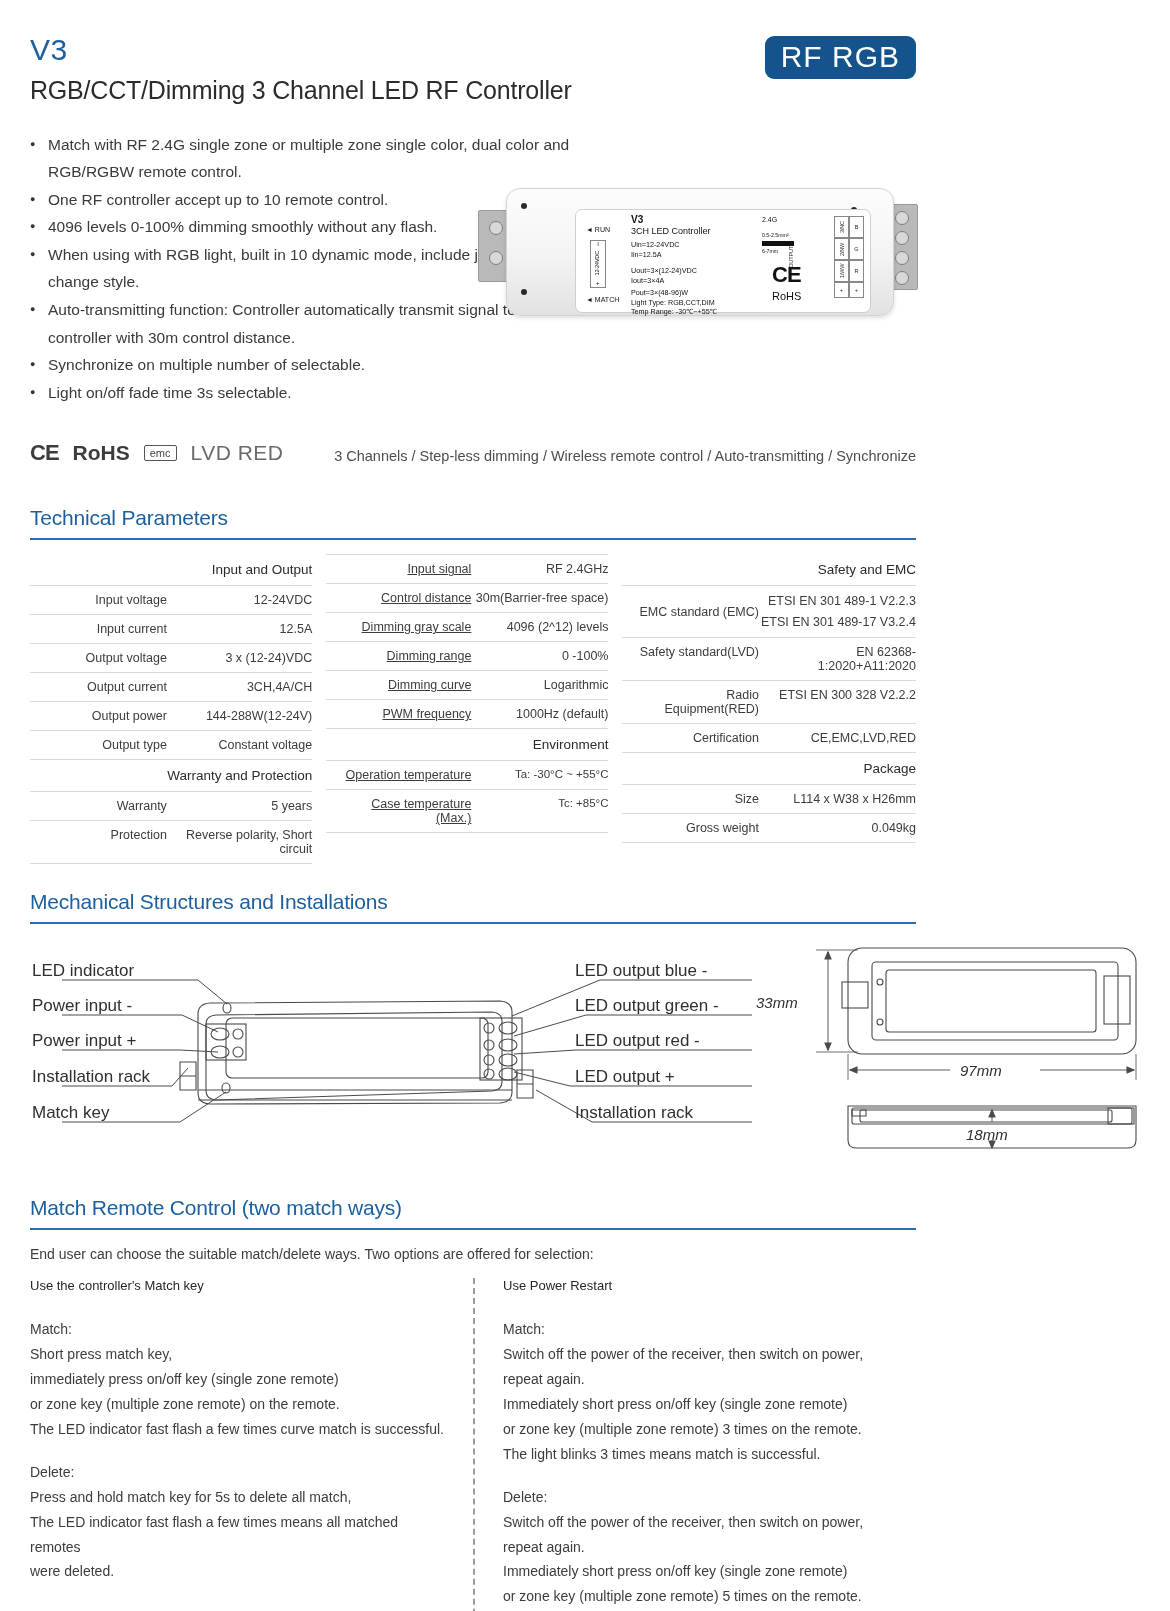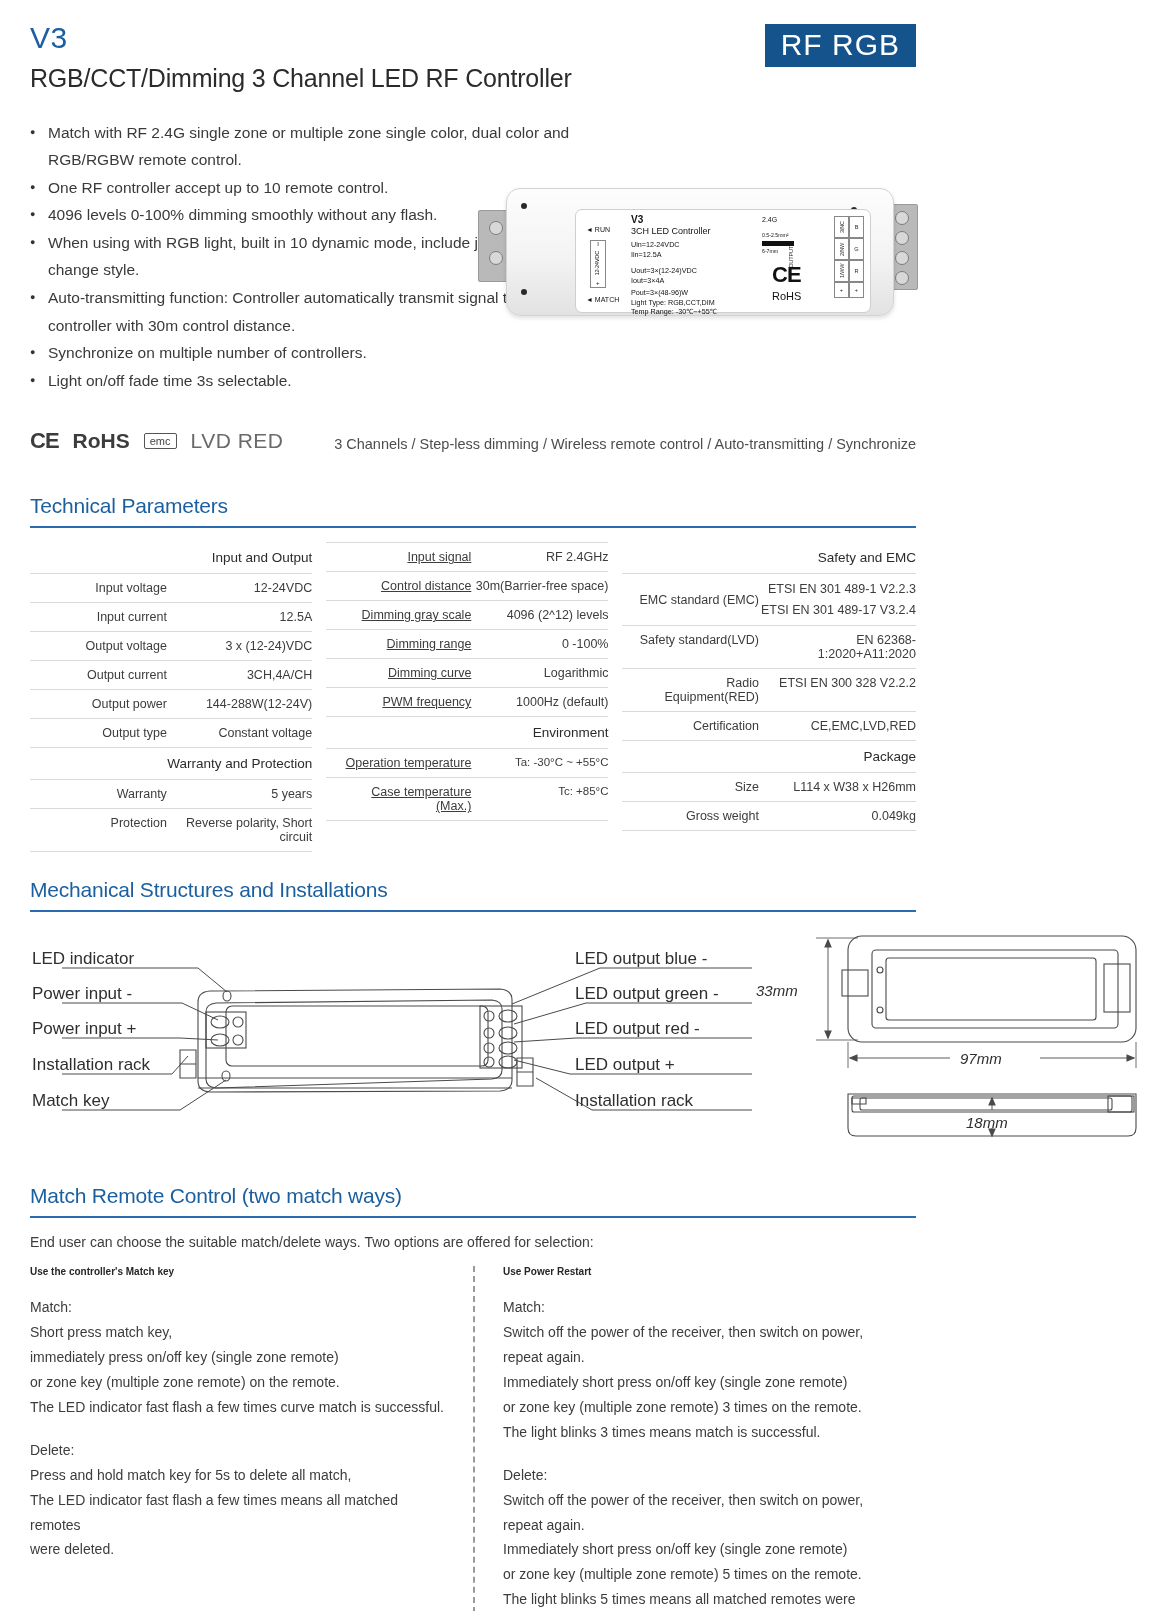--- a/index.html
+++ b/index.html
@@ -3,31 +3,32 @@
 <meta charset="utf-8">
 <style>
   * { box-sizing: border-box; margin: 0; padding: 0; }
   html, body {
     width: 1170px; height: 1611px;
     background: #ffffff;
     font-family: "Liberation Sans", sans-serif;
     color: #231f20;
     overflow: hidden;
   }
-  .page { position: relative; width: 946px; height: 1611px; padding: 0 30px; }
+  .page { position: relative; width: 946px; height: 1611px; padding: 12px 30px; }
 
   
   .hdr { position: relative; padding-top: 22px; }
   .model { font-size: 30px; color: #1b5f9e; letter-spacing: 0.5px; line-height: 1.05; }
   .subtitle { font-size: 25px; color: #2b2b2b; margin-top: 10px; letter-spacing: -0.2px; font-weight: 300; }
   .rfrgb {
     position: absolute; right: 0; top: 24px;
     background: #14538c; color: #ffffff;
     font-size: 30px; padding: 4px 16px 6px 16px; letter-spacing: 1px;
     line-height: 1.1;
+    border-radius: 9px;
   }
 
   
   .features { margin-top: 26px; width: 560px; }
   .feat { position: relative; padding-left: 18px; font-size: 15.5px; line-height: 1.78; color: #3a3a3a; }
   .feat::before {
     content: "\25CF"; position: absolute; left: 0; top: 0;
     font-size: 9px; line-height: 2.9; color: #333;
   }
 
@@ -110,21 +111,21 @@
   
   .match-body { margin-top: 16px; position: relative; }
   .intro { font-size: 14px; color: #3c3c3c; margin-bottom: 16px; }
   .two-col { display: flex; position: relative; }
   .mcol { width: 50%; padding-right: 26px; }
   .mcol.right { padding-left: 30px; }
   .divider {
     position: absolute; left: 50%; top: 0; bottom: -6px;
     border-left: 2px dashed #9a9a9a;
   }
-  .mhead { font-size: 10px; font-weight: bold; color: #262626; margin-bottom: 18px; }
+  .mhead { font-size: 13px; font-weight: normal; color: #262626; margin-bottom: 24px; }
   .mblock { font-size: 14px; color: #3c3c3c; line-height: 1.78; white-space: pre-line; }
   .mgap { height: 18px; }
 </style>
 </head>
 <body>
 
 <div class="page">
 
   <div class="hdr">
     <div class="model">V3</div>
@@ -134,21 +135,21 @@
 
   <div class="features">
     <div class="feat">Match with RF 2.4G single zone or multiple zone single color,
 dual color and RGB/RGBW remote control.</div>
     <div class="feat">One RF controller accept up to 10 remote control.</div>
     <div class="feat">4096 levels 0-100% dimming smoothly without any flash.</div>
     <div class="feat">When using with RGB light, built in 10 dynamic mode, include jump
 or gradual change style.</div>
     <div class="feat">Auto-transmitting function: Controller automatically transmit signal to
 another controller with 30m control distance.</div>
-    <div class="feat">Synchronize on multiple number of controllers.</div>
+    <div class="feat">Synchronize on multiple number of selectable.</div>
     <div class="feat">Light on/off fade time 3s selectable.</div>
   </div>
 
   <div class="product-wrap">
     <div class="screw-blk left">
       <div class="screw" style="left:10px; top:10px;"></div>
       <div class="screw" style="left:10px; top:40px;"></div>
     </div>
     <div class="screw-blk right">
       <div class="screw" style="left:14px; top:6px;"></div>

